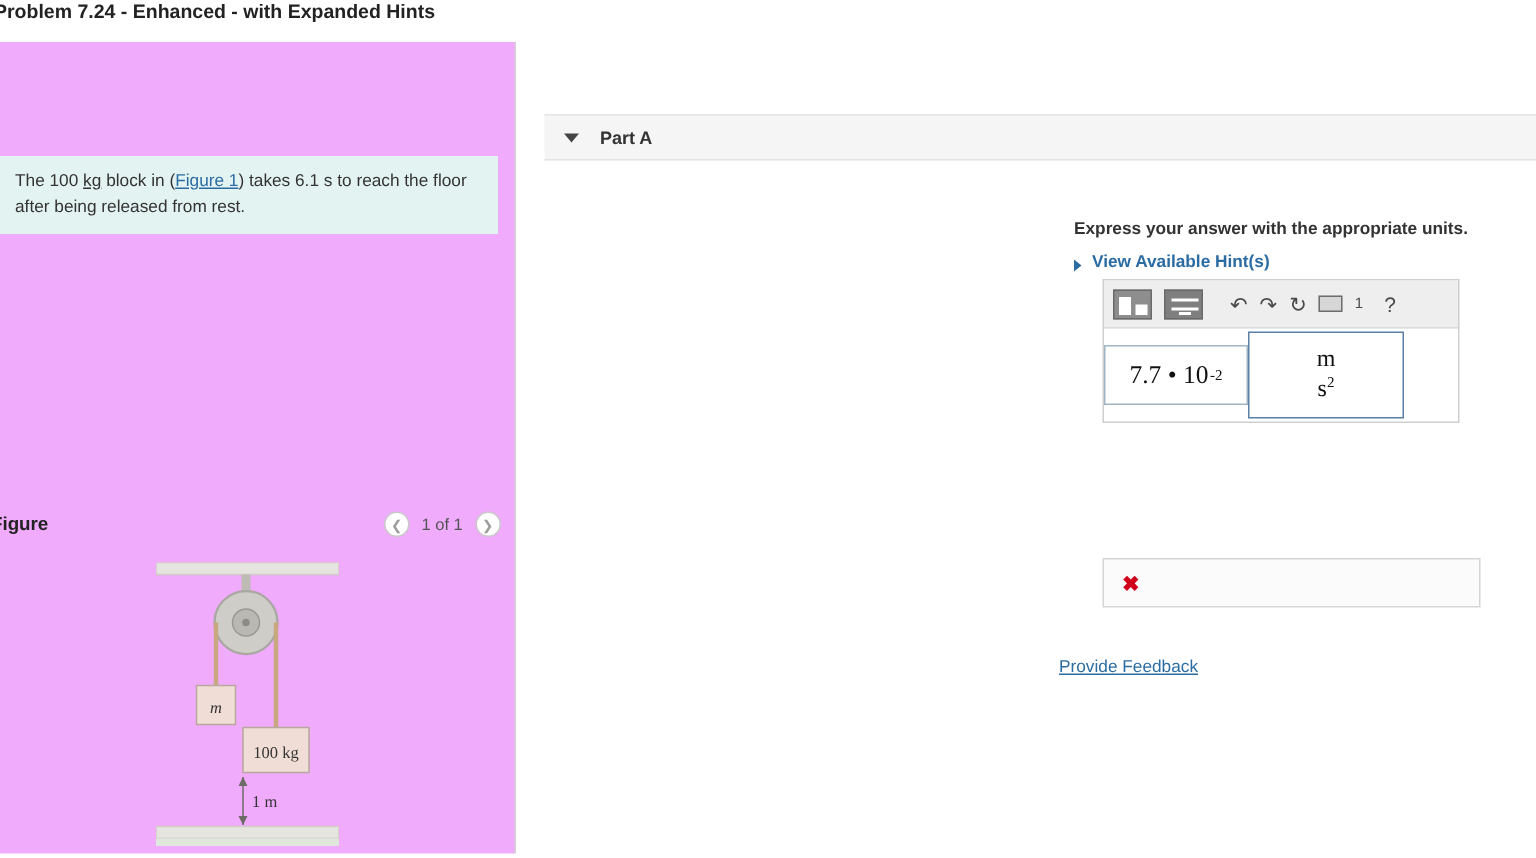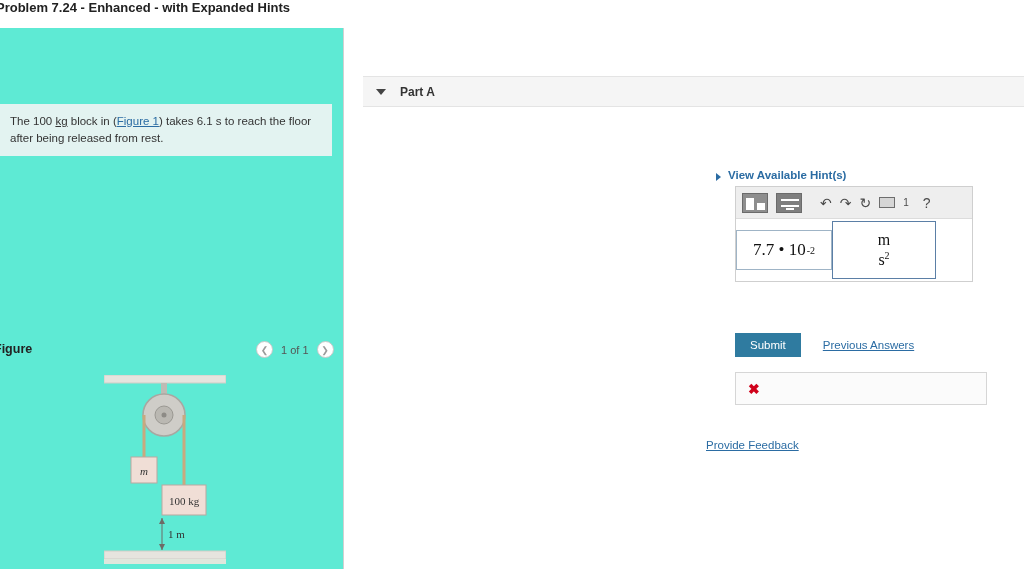--- a/index.html
+++ b/index.html
@@ -40,21 +40,21 @@
     right: 0;
     bottom: 0;
     display: flex;
   }
 
   
   #left-pane {
     width: 344px;
     border-right: 1px solid #d0d0d0;
     position: relative;
-    background: #5eead4;
+    background: #f0abfc;
   }
 
   #statement {
     position: absolute;
     top: 76px;
     left: 0;
     width: 332px;
     background: #e3f3f1;
     padding: 9px 10px 10px 10px;
     font-size: 11.5px;
@@ -378,20 +378,21 @@
     </div>
   </div>
 
   <div id="right-pane">
 
     <div id="partA-header">
       <div class="caret-down"></div>
       <div id="partA-label">Part A</div>
     </div>
 
+    <div id="instruction">Express your answer with the appropriate units.</div>
 
     <div id="hints-row">
       <span class="caret-right"></span>
       <span id="hints-label">View Available Hint(s)</span>
     </div>
 
     <div id="answer-widget">
 
       <div id="answer-toolbar">
         <div class="tb-tile sel">
@@ -417,24 +418,20 @@
           <span>7.7 • 10</span>
             <span class="exp">-2</span>
         </div>
         <div id="unit-field">
           <span class="num">m</span>
           <span class="den"><span>s</span><sup>2</sup></span>
         </div>
       </div>
     </div>
 
-    <div id="submit-row">
-      <button id="submit-btn">Submit</button>
-      <a id="prev-answers" href="#">Previous Answers</a>
-    </div>
 
     <div id="feedback-box">
       <span id="feedback-x">✖</span>
     </div>
 
     <a id="provide-feedback" href="#">Provide Feedback</a>
   </div>
 </div>
 
 <div id="bottom-strip"></div>

